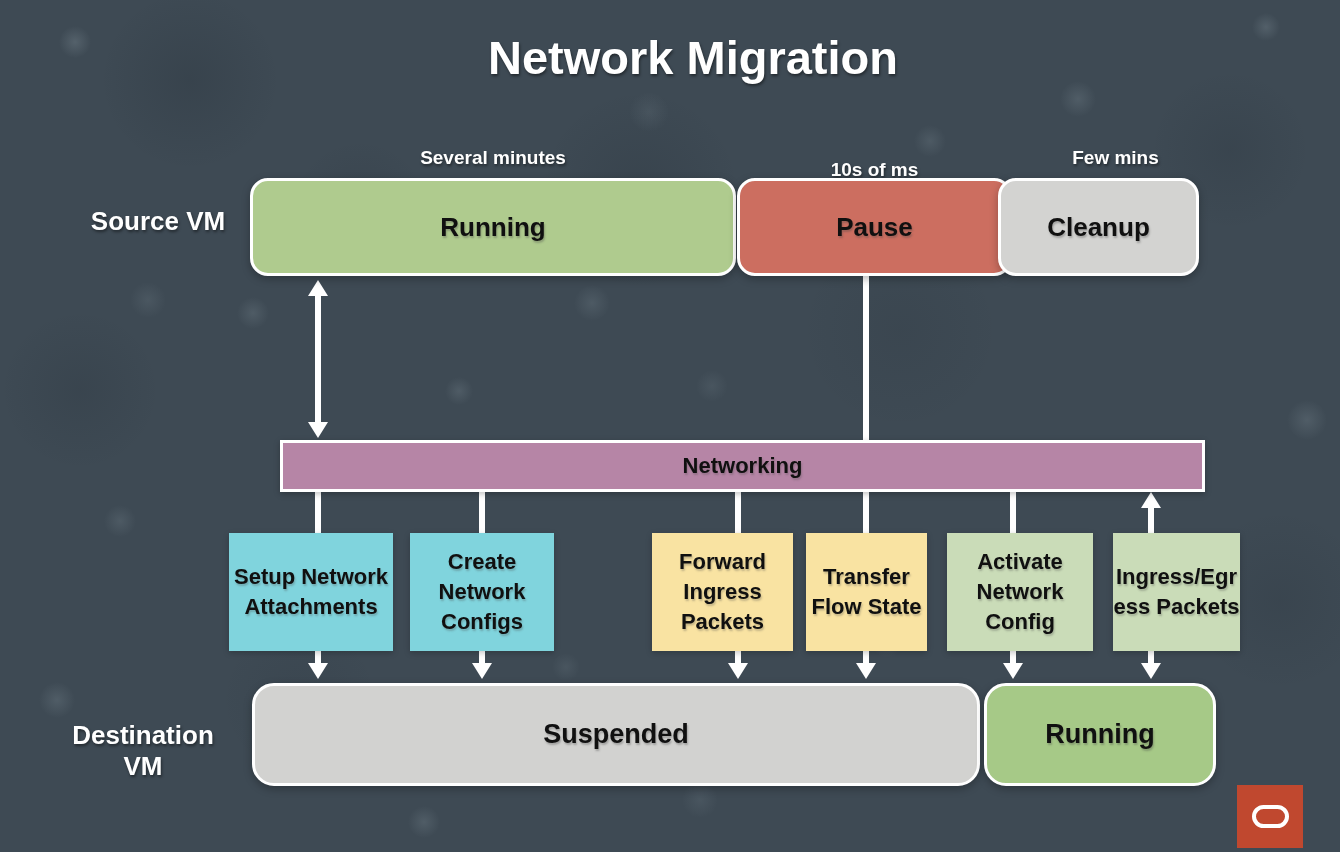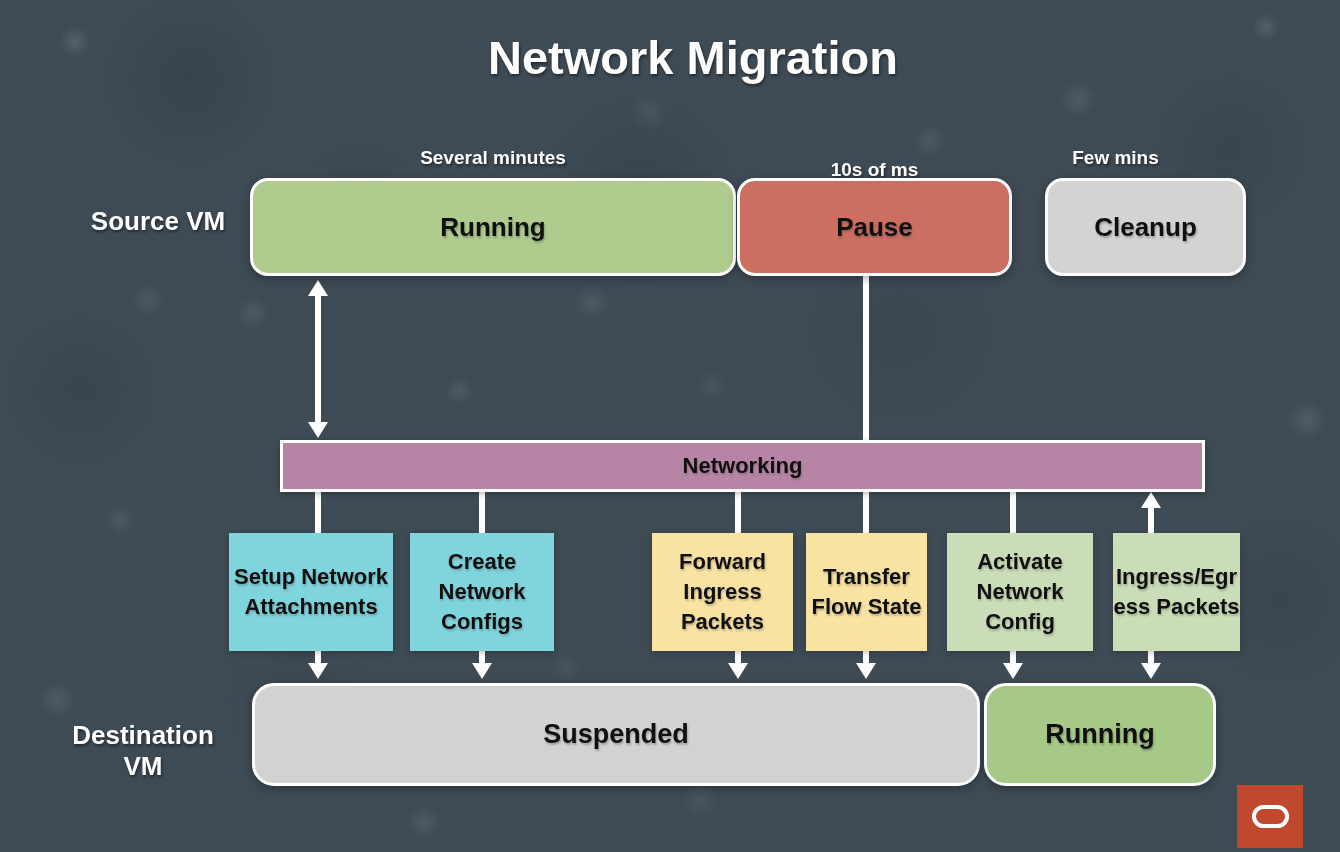--- a/index.html
+++ b/index.html
@@ -48,21 +48,21 @@
   .duration { top:147px; font-size:19px; line-height:22px; }
   .d0 { left:250px; width:486px; } .d1 { left:737px; width:275px;margin-top:12px; } .d2 { left:1015px; width:201px; }
 
   .state-box {
     border:3.5px solid #fff; border-radius:18px; z-index:2;
     display:flex; align-items:center; justify-content:center;
     color:#101010; font-size:26px; box-shadow:0 3px 8px rgba(0,0,0,.28);
     text-shadow:1px 2px 2px rgba(70,70,70,.35);
   }
   .top-row { top:178px; height:98px; }
-  .b-running { left:250px; width:486px; } .b-pause { left:737px; width:275px; } .b-cleanup { left:1045px; width:201px; }
+  .b-running { left:250px; width:486px; } .b-pause { left:737px; width:275px; } .b-cleanup { left:998px; width:201px; }
   .bottom-row { top:683px; height:103px; border-radius:22px; font-size:27px; }
   .b-suspended { left:252px; width:728px; } .b-drunning { left:984px; width:232px; }
 
   .net-bar {
     left:280px; top:440px; width:925px; height:52px; z-index:2;
     border:3px solid #fff; display:flex; align-items:center; justify-content:center;
     color:#101010; font-size:22px; text-shadow:1px 2px 2px rgba(70,70,70,.3);
     box-shadow:0 2px 6px rgba(0,0,0,.25);
   }
 

